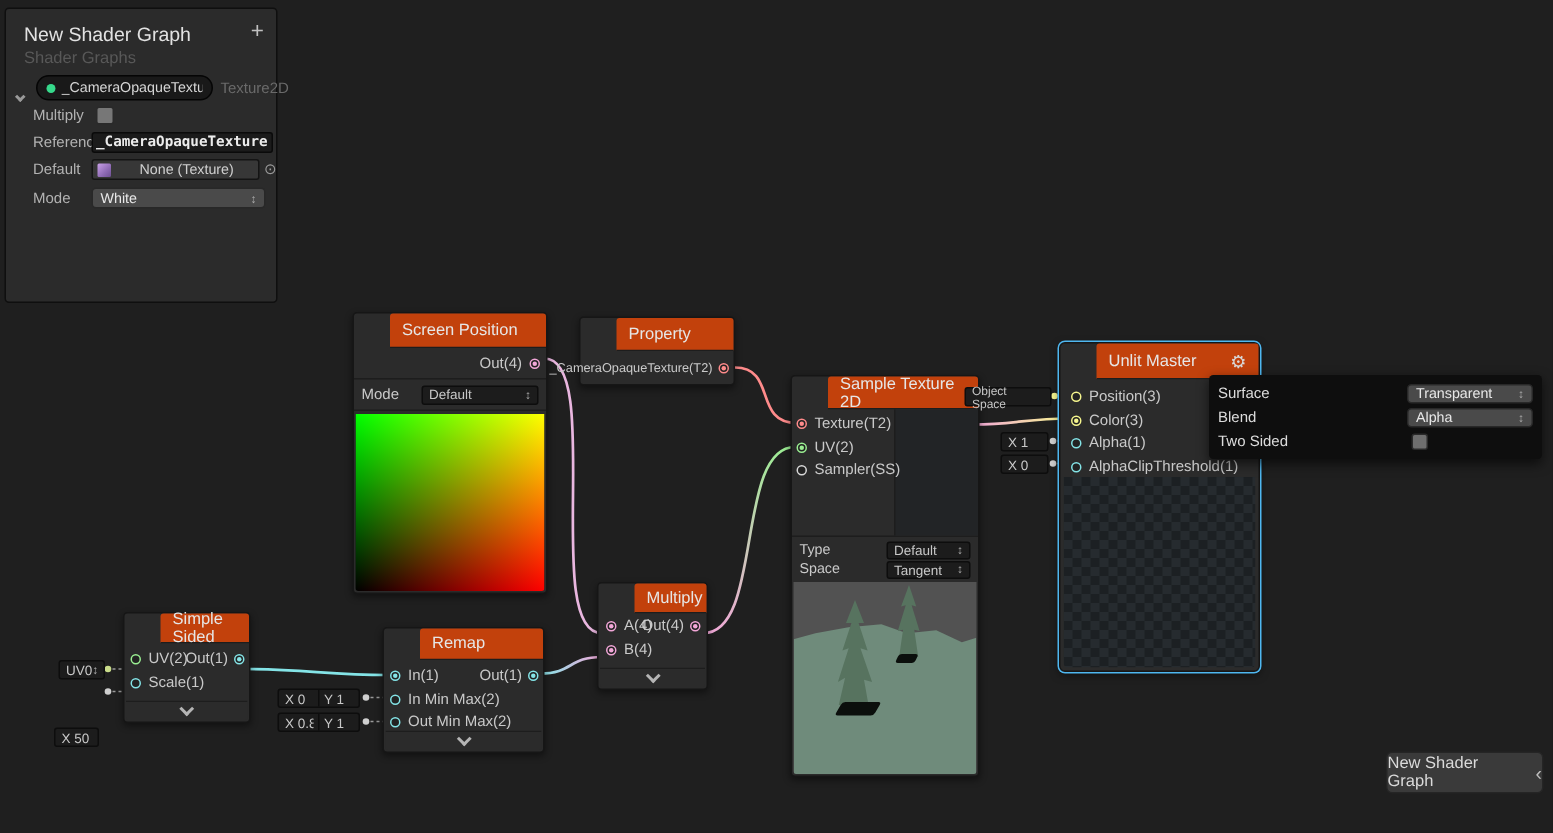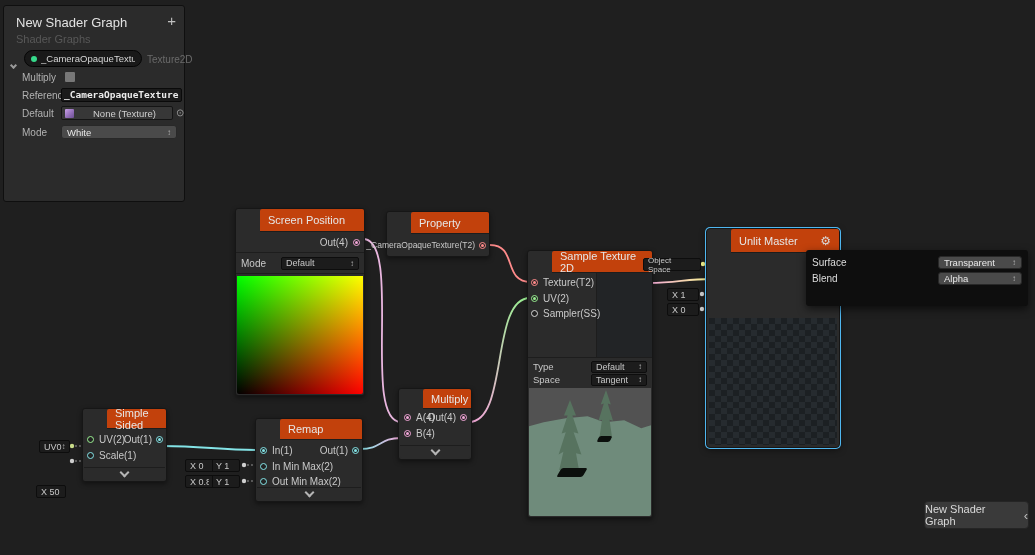--- a/index.html
+++ b/index.html
@@ -343,20 +343,38 @@
     <div class="collapse-row">
         <span class="chevron"></span>
       </div>
   </div>
 
   <div class="node n-unlit">
     <div class="node-header">
       <span>Unlit Master</span>
       <span class="gear">⚙</span>
     </div>
+    <div class="inlist">
+      <div class="prow">
+          <span class="port c-v3"></span>
+          <span class="plabel">Position(3)</span>
+        </div>
+      <div class="prow">
+          <span class="port filled c-v3"></span>
+          <span class="plabel">Color(3)</span>
+        </div>
+      <div class="prow">
+          <span class="port c-v1"></span>
+          <span class="plabel">Alpha(1)</span>
+        </div>
+      <div class="prow">
+          <span class="port c-v1"></span>
+          <span class="plabel">AlphaClipThreshold(1)</span>
+        </div>
+    </div>
     <div class="checker"></div>
   </div>
 
   <div class="wfield" style="left:39px; top:440px; width:31px; justify-content:space-between;">
     <span>UV0</span>
       <span class="arrow">↕</span>
   </div>
   <div class="wfield" style="left:36px; top:455px; width:30px;margin-top:30px;">
     <span>X 50</span>
   </div>
@@ -390,20 +408,24 @@
           <span class="arrow">↕</span>
         </span>
     </div>
     <div class="set-row">
       <span>Blend</span>
       <span class="dlight">
           <span>Alpha</span>
           <span class="arrow">↕</span>
         </span>
     </div>
+    <div class="set-row">
+      <span>Two Sided</span>
+      <span class="set-check"></span>
+    </div>
   </div>
 
   <div class="footer-btn">
     <span>New Shader Graph</span>
     <span class="lt">‹</span>
   </div>
 
 </div>
 
 </body></html>

